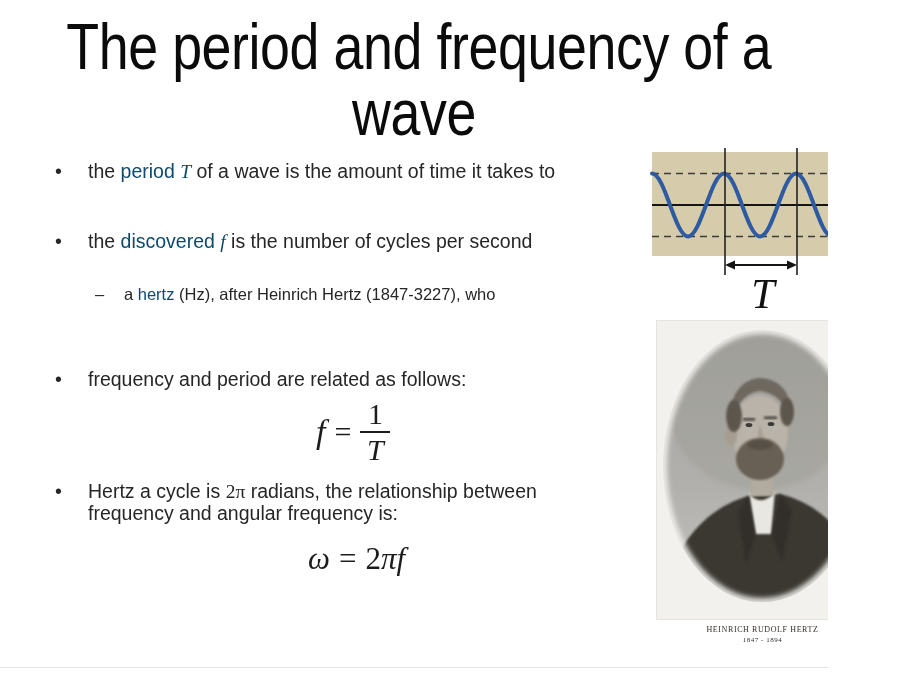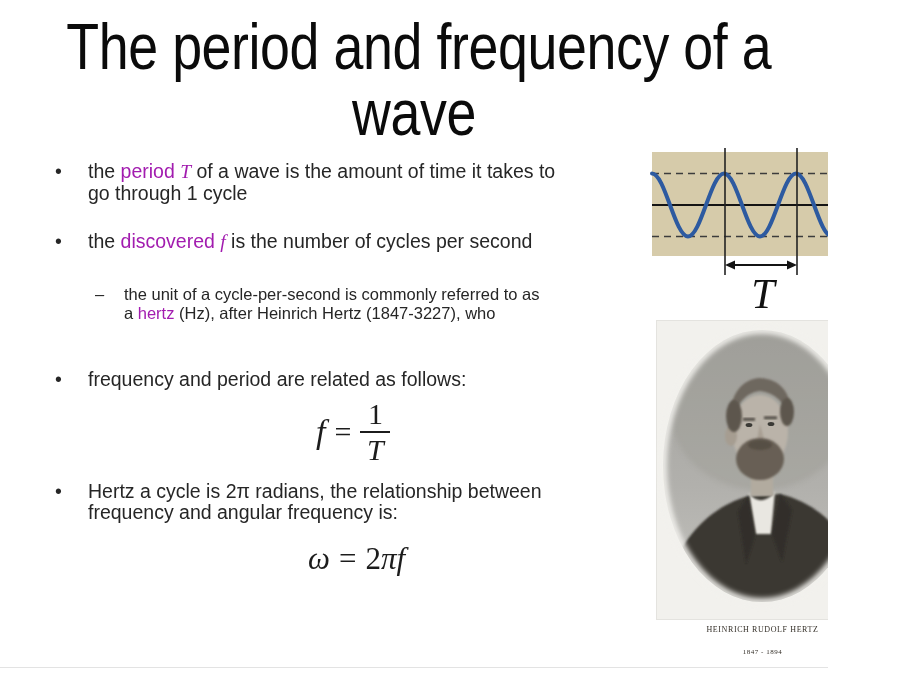--- a/index.html
+++ b/index.html
@@ -16,23 +16,23 @@
   }
   
   .bullet{position:absolute;display:flex;font-size:19.5px;line-height:20.5px;color:#262626;}
   .bullet .marker{flex:none;width:33px;}
   .b1{left:55px;top:161px;}
   .b2{left:55px;top:231px;}
   .sub1{left:95px;top:285px;font-size:16.5px;line-height:19.2px;}
   .sub1 .marker{width:29px;}
   .b3{left:55px;top:369px;}
   .b4{left:55px;top:481px;}
-  .teal{color:#a21caf;}
+  .teal{color:#0c4a6e;}
   .mvar{font-family:"Liberation Serif","DejaVu Serif",serif;font-style:italic;}
-  .srf{font-family:Liberation Sans, sans-serif;}
+  .srf{font-family:Liberation Serif, serif;}
   
   .formula{position:absolute;display:flex;align-items:center;
     font-family:"Liberation Serif","DejaVu Serif",serif;color:#1c1c1c;}
   .f1{left:316px;top:399px;}
   .f1 .lhs{font-style:italic;font-size:34px;margin-right:9px;}
   .f1 .eq{font-size:30px;margin-right:9px;}
   .frac{display:inline-flex;flex-direction:column;align-items:center;}
   .frac .num{font-size:30px;line-height:30px;}
   .frac .bar{width:30px;border-top:2.2px solid #1c1c1c;margin:2px 0;}
   .frac .den{font-size:30px;line-height:30px;font-style:italic;}
@@ -42,52 +42,50 @@
   .f2 .eq{margin-right:9px;}
   
   .wave-diagram{position:absolute;left:645px;top:140px;width:255px;height:175px;}
   
   .photo-card{position:absolute;left:656px;top:320px;width:213px;height:300px;
     background:#f2f1ed;box-shadow:0 0 0 1px #e4e3df inset;}
   .photo-card svg{position:absolute;left:0;top:0;}
   .photo-caption{position:absolute;left:656px;top:625px;width:213px;text-align:center;
     font-family:Liberation Serif, serif;color:#332e27;}
   .cap1{font-size:8px;letter-spacing:0.6px;line-height:9px;}
-  .cap2{font-size:7px;letter-spacing:0.5px;line-height:9px;margin-top:14px;}
+  .cap2{font-size:7px;letter-spacing:0.5px;line-height:9px;margin-top:2px;}
   .bottom-line{position:absolute;left:0;top:667px;width:100%;height:1px;background:#e3e3e3;}
 </style>
 </head>
 <body>
 
 <div class="slide">
 
   <div class="title">
     <div>The period and frequency of a</div>
     <div>wave</div>
   </div>
 
   <div class="bullet b1">
     <span class="marker">•</span>
     <div class="btext">
       <div><span>the </span><span class="teal">period </span><span class="teal mvar">T</span><span> of a wave is the amount of time it takes to</span></div>
-      <div><span>go through 1 cycle</span></div>
     </div>
   </div>
 
   <div class="bullet b2">
     <span class="marker">•</span>
     <div class="btext">
       <div><span>the </span><span class="teal">discovered </span><span class="teal mvar">f</span><span> is the number of cycles per second</span></div>
     </div>
   </div>
 
   <div class="bullet sub1">
     <span class="marker">–</span>
     <div class="btext">
-      <div><span>the unit of a cycle-per-second is commonly referred to as</span></div>
       <div><span>a </span><span class="teal">hertz</span><span> (Hz), after Heinrich Hertz (1847-3227), who</span></div>
     </div>
   </div>
 
   <div class="bullet b3">
     <span class="marker">•</span>
     <div class="btext">
       <div><span>frequency and period are related as follows:</span></div>
     </div>
   </div>

